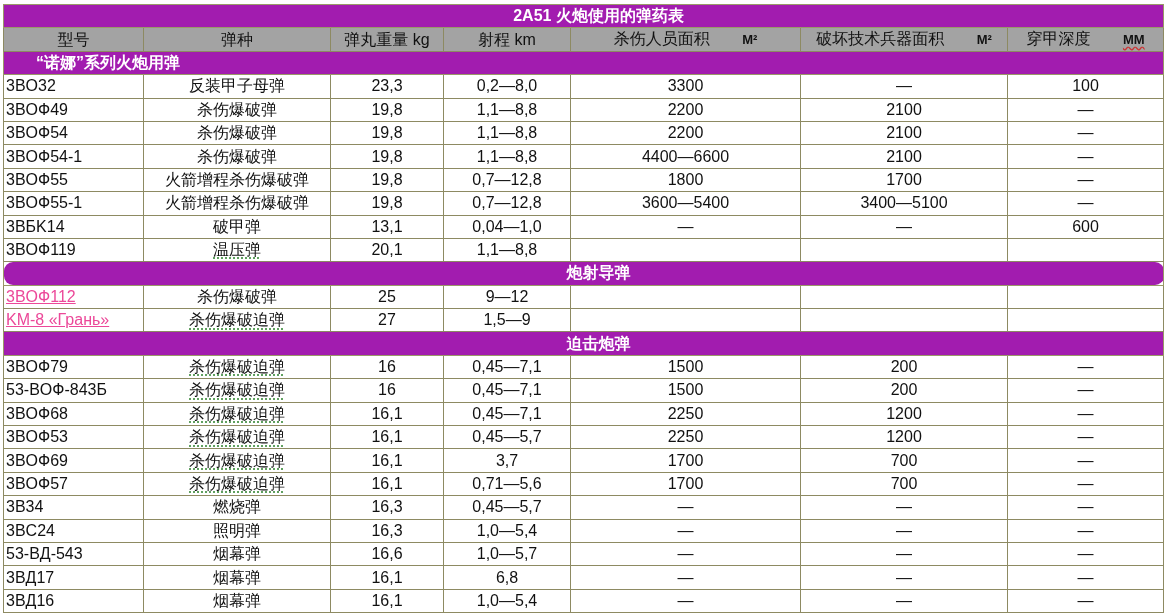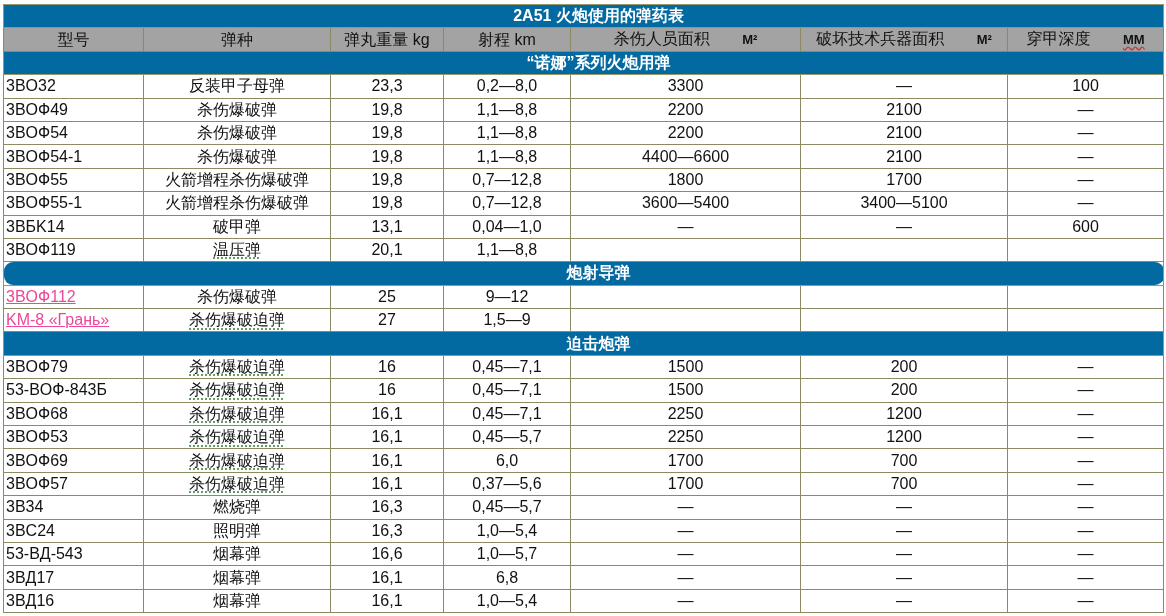--- a/index.html
+++ b/index.html
@@ -3,21 +3,21 @@
 <meta charset="utf-8">
 <style>
   html, body { margin: 0; padding: 0; background: #ffffff; }
   body { width: 1166px; height: 616px; overflow: hidden; font-family: "Liberation Sans", "DejaVu Sans", sans-serif; }
   #wrap { position: absolute; left: 3px; top: 4px; width: 1160px; }
   table { border-collapse: collapse; width: 1160px; table-layout: fixed; font-size: 16px; color: #111; }
   td, th { border: 1px solid #8d8a62; height: 22.4px; padding: 0 2px; line-height: 20px; white-space: nowrap; overflow: hidden; }
   th { font-weight: normal; text-align: center; background: #a3a3a3; }
   td { text-align: center; }
   td.model { text-align: left; padding-left: 2px; }
-  tr.band td { background: #0369a1; color: #ffffff; font-weight: bold; font-size: 16px; border-color: #9a9868; padding-left: 32px; }
+  tr.band td { background: #a21caf; color: #ffffff; font-weight: bold; font-size: 16px; border-color: #9a9868; padding-left: 32px; }
   tr.band td .band-text { display: inline-block; }
   tr.title td { text-align: center; }
   .link { color: #ec4899; text-decoration: underline; }
   .sq { text-decoration: underline wavy #c33; text-underline-offset: 2px; }
   .gq { text-decoration: underline dotted #3a8a3a; text-underline-offset: 3px; }
   .unit { font-weight: bold; font-size: 13px; margin-left: 28px; }
 </style>
 </head>
 <body>
 
@@ -41,21 +41,21 @@
         <th>弹种</th>
         <th>弹丸重量 kg</th>
         <th>射程 km</th>
         <th><span>杀伤人员面积</span> <span class="unit">M²</span></th>
         <th><span>破坏技术兵器面积</span> <span class="unit">M²</span></th>
         <th><span>穿甲深度</span> <span class="unit sq">MM</span></th>
       </tr>
     </thead>
     <tbody id="tbody">
         <tr class="band">
-          <td colspan="7" style="text-align: center;"><span class="band-text">“诺娜”系列火炮用弹</span></td>
+          <td colspan="7" style="text-align: left;"><span class="band-text">“诺娜”系列火炮用弹</span></td>
         </tr>
         <tr>
           <td class="model"><span>3BO32</span></td>
           <td><span>反装甲子母弹</span></td>
           <td><span>23,3</span></td>
           <td><span>0,2—8,0</span></td>
           <td><span>3300</span></td>
           <td><span>—</span></td>
           <td><span>100</span></td>
         </tr>
@@ -179,30 +179,30 @@
           <td><span>16,1</span></td>
           <td><span>0,45—5,7</span></td>
           <td><span>2250</span></td>
           <td><span>1200</span></td>
           <td><span>—</span></td>
         </tr>
         <tr>
           <td class="model"><span>3BOФ69</span></td>
           <td><span class="gq">杀伤爆破迫弹</span></td>
           <td><span>16,1</span></td>
-          <td><span>6,0</span></td>
+          <td><span>3,7</span></td>
           <td><span>1700</span></td>
           <td><span>700</span></td>
           <td><span>—</span></td>
         </tr>
         <tr>
           <td class="model"><span>3BOФ57</span></td>
           <td><span class="gq">杀伤爆破迫弹</span></td>
           <td><span>16,1</span></td>
-          <td><span>0,37—5,6</span></td>
+          <td><span>0,71—5,6</span></td>
           <td><span>1700</span></td>
           <td><span>700</span></td>
           <td><span>—</span></td>
         </tr>
         <tr>
           <td class="model"><span>3B34</span></td>
           <td><span>燃烧弹</span></td>
           <td><span>16,3</span></td>
           <td><span>0,45—5,7</span></td>
           <td><span>—</span></td>

